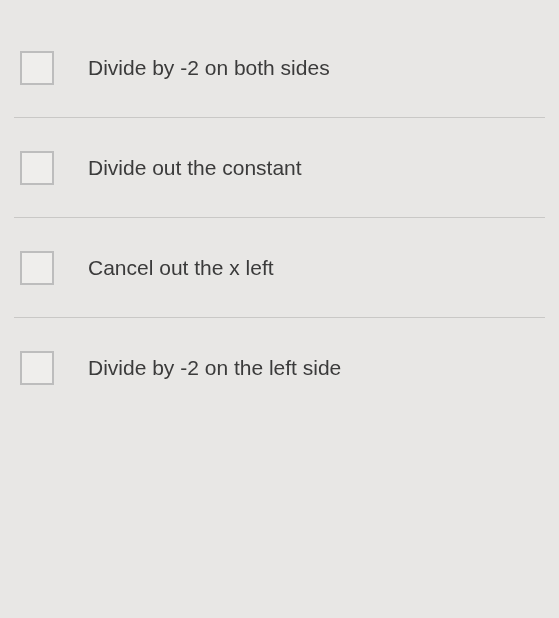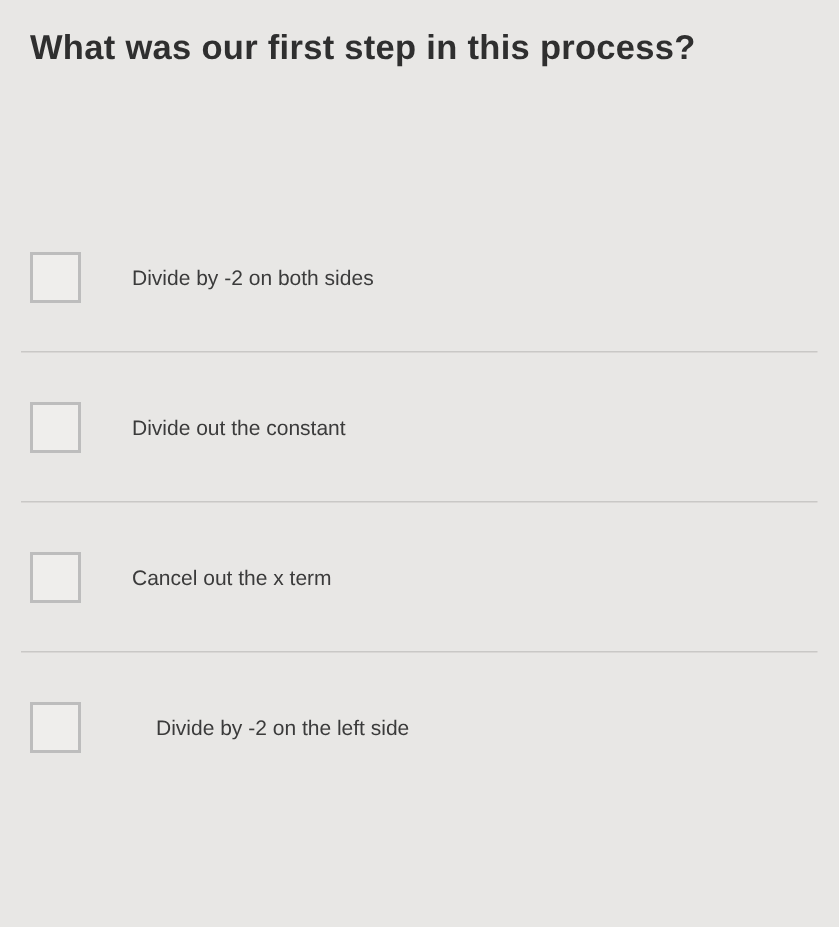--- a/index.html
+++ b/index.html
@@ -30,56 +30,54 @@
   }
   .option-row {
     display: flex;
     align-items: center;
     height: 100px;
     border-bottom: 1px solid #c9c8c6;
     padding: 0 6px;
   }
   .option-row:last-child {
     border-bottom: none;
-    gap: 16px;
   }
   .checkbox {
     width: 34px;
     height: 34px;
     border: 2px solid #bdbdbd;
     background: #efeeec;
     margin-right: 34px;
     flex-shrink: 0;
   }
   .option-label {
-    font-size: 14px;
+    font-size: 21px;
     color: #3b3b3b;
   }
 </style>
 </head>
 <body>
 
 <div class="page">
-  <div class="question">What was our first step in this process?</div>
 
   <div class="options">
 
     <div class="option-row">
       <div class="checkbox"></div>
       <div class="option-label">Divide by -2 on both sides</div>
     </div>
 
     <div class="option-row">
       <div class="checkbox"></div>
       <div class="option-label">Divide out the constant</div>
     </div>
 
     <div class="option-row">
       <div class="checkbox"></div>
-      <div class="option-label">Cancel out the x term</div>
+      <div class="option-label">Cancel out the x left</div>
     </div>
 
     <div class="option-row">
       <div class="checkbox"></div>
       <div class="option-label">Divide by -2 on the left side</div>
     </div>
 
   </div>
 </div>
 

